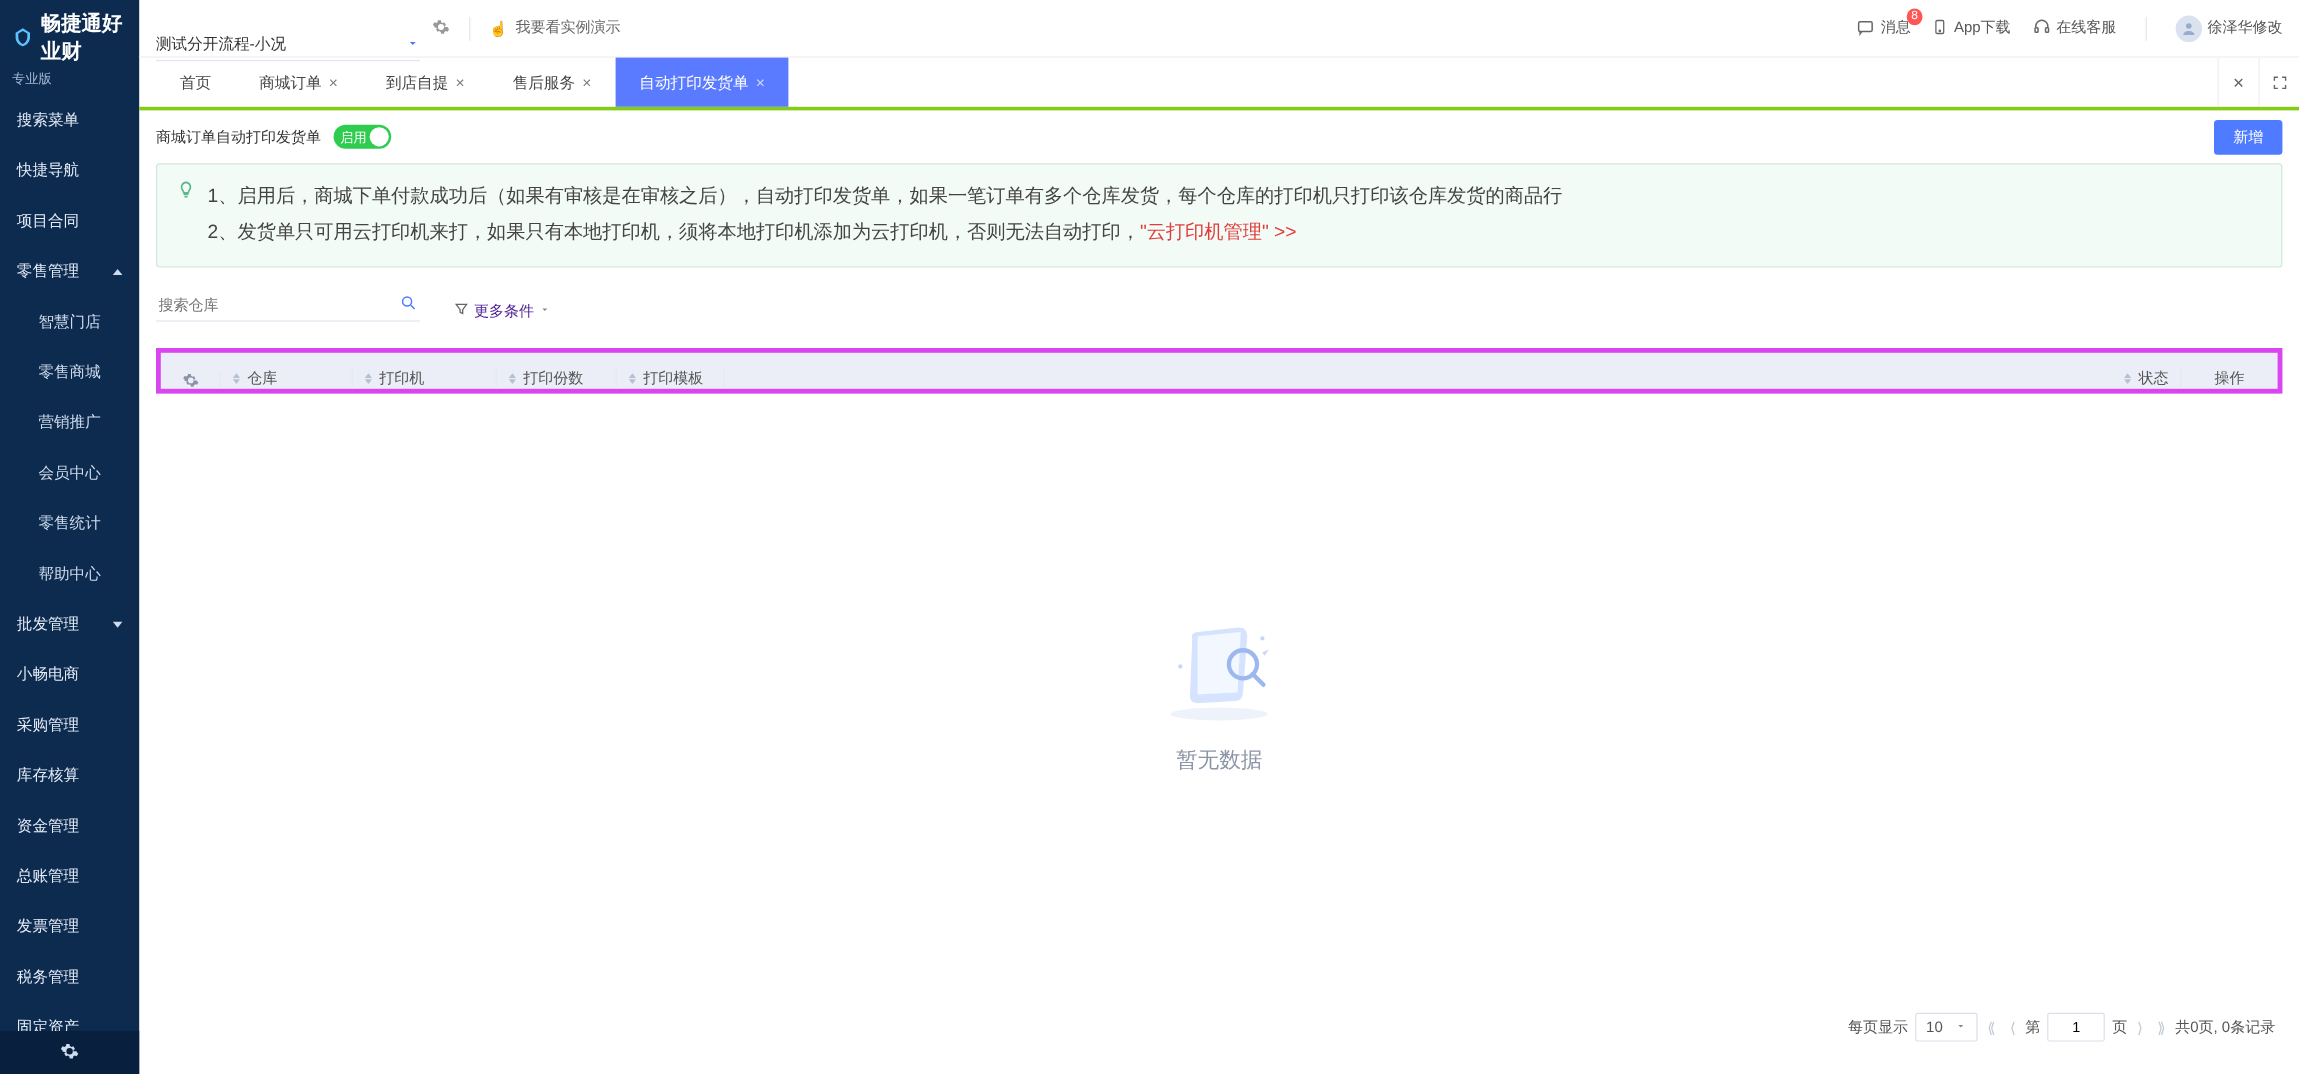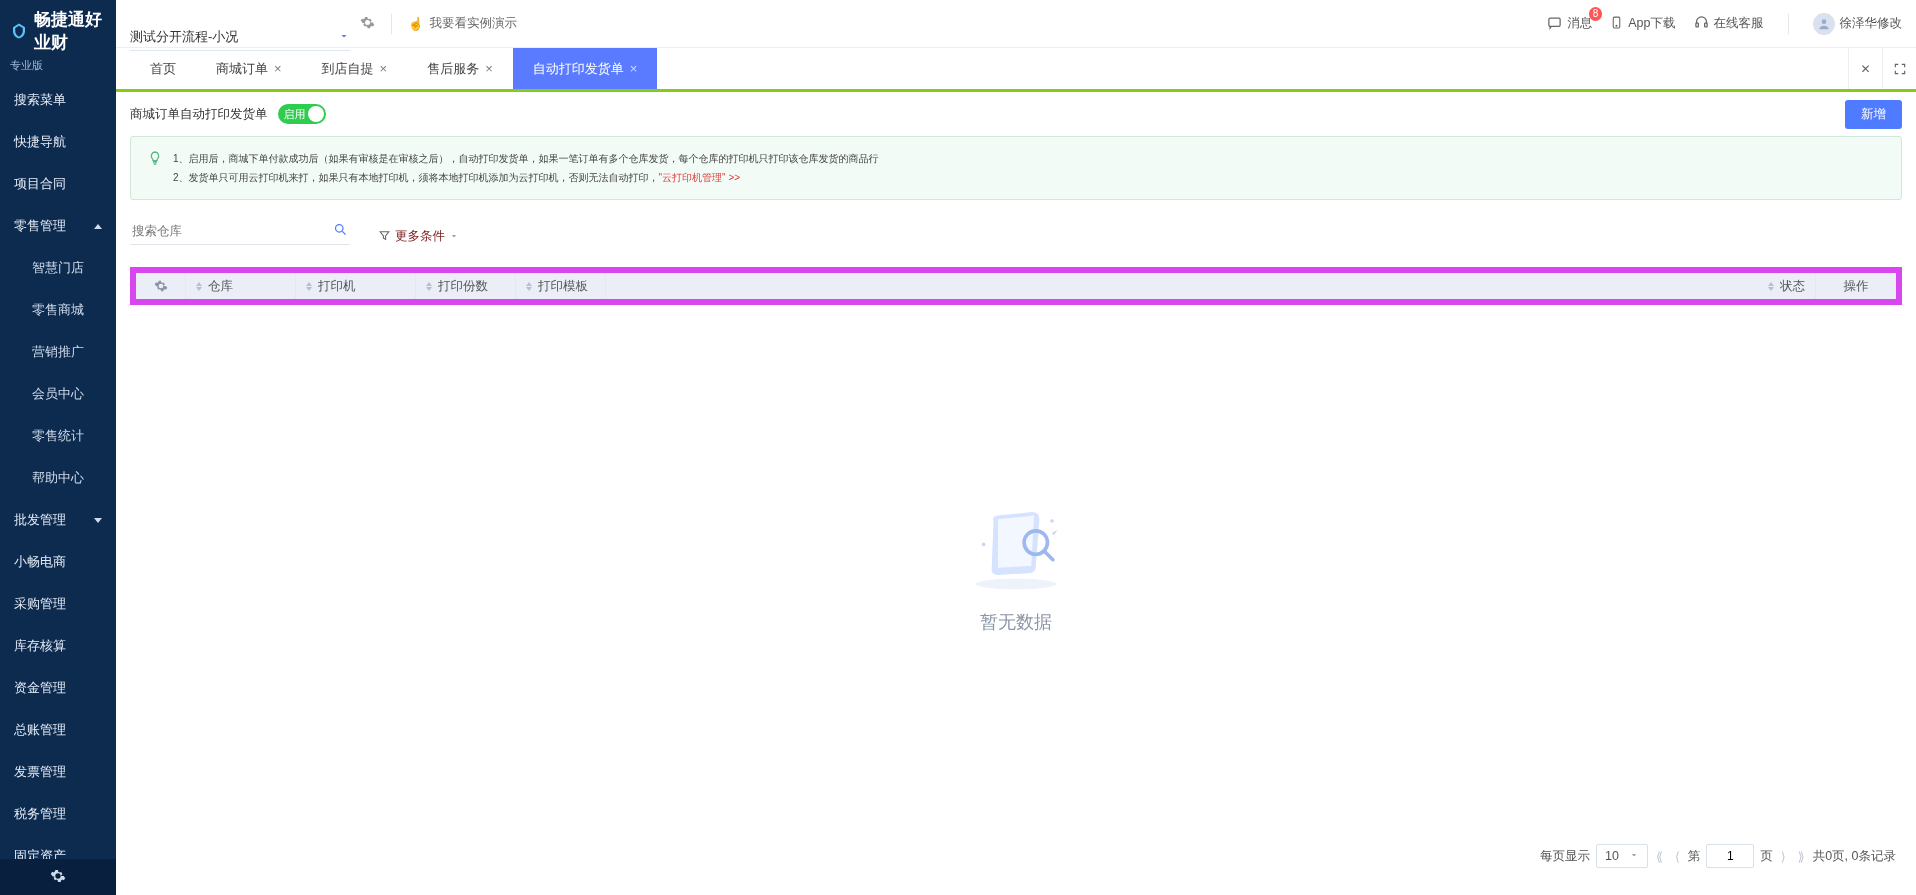--- a/index.html
+++ b/index.html
@@ -50,33 +50,33 @@
 .toggle { width: 48px; height: 20px; border-radius: 10px; background: #2ecc4f; position: relative; display: flex; align-items: center; color: #fff; font-size: 11px; padding-left: 6px; cursor: pointer; }
 .toggle-knob { position: absolute; right: 2px; top: 2px; width: 16px; height: 16px; border-radius: 50%; background: #fff; }
 .btn-new { margin-left: auto; background: #4e7bff; color: #fff; border: none; padding: 6px 16px; border-radius: 3px; font-size: 12.5px; cursor: pointer; }
 
 
 .content { flex: 1; padding: 0 14px 14px 14px; display: flex; flex-direction: column; min-height: 0; }
 
 
 .info-box { border: 1px solid #cfe8d9; background: #f2fbf6; border-radius: 3px; padding: 12px 16px; display: flex; gap: 10px; margin-bottom: 18px; }
 .info-icon { color: #5ab98a; flex-shrink: 0; margin-top: 1px; }
-.info-lines { font-size: 10px; color: #444; line-height: 1.9; }
+.info-lines { font-size: 16px; color: #444; line-height: 1.9; }
 .info-link { color: #e13c3c; cursor: pointer; }
 
 
 .filter-row { display: flex; align-items: flex-end; gap: 28px; margin-bottom: 22px; }
 .search-box { width: 220px; border-bottom: 1px solid #e0e5eb; display: flex; align-items: center; padding: 4px 2px; }
 .search-box input { border: none; outline: none; flex: 1; font-size: 12.5px; background: transparent; }
 .search-icon { color: #4e7bff; cursor: pointer; }
-.more-filter { display: flex; align-items: center; gap: 4px; color: #7f1d1d; font-size: 12.5px; cursor: pointer; }
+.more-filter { display: flex; align-items: center; gap: 4px; color: #4c1d95; font-size: 12.5px; cursor: pointer; }
 
 
 .table-wrap { flex: 1; display: flex; flex-direction: column; min-height: 0; }
-.thead { display: flex; background: #ebeef7; border: 6px solid #d946ef; height: 38px; }
+.thead { display: flex; background: #ebeef7; border: 4px solid #d946ef; height: 38px; align-items: flex-end; }
 .th { display: flex; align-items: center; padding: 0 10px; font-size: 12.5px; color: #555; border-right: 1px solid #e3e8f1; gap: 6px; }
 .th-gear { width: 50px; justify-content: center; }
 .th-wh { width: 110px; }
 .th-printer { width: 120px; }
 .th-copies { width: 100px; }
 .th-tpl { width: 90px; }
 .th-status { flex: 1; justify-content: flex-end; }
 .th-action { width: 80px; justify-content: center; border-right: none; }
 .sort-icon { display: inline-flex; flex-direction: column; gap: 1px; }
 .sort-icon span { width: 0; height: 0; border-left: 3px solid transparent; border-right: 3px solid transparent; }

